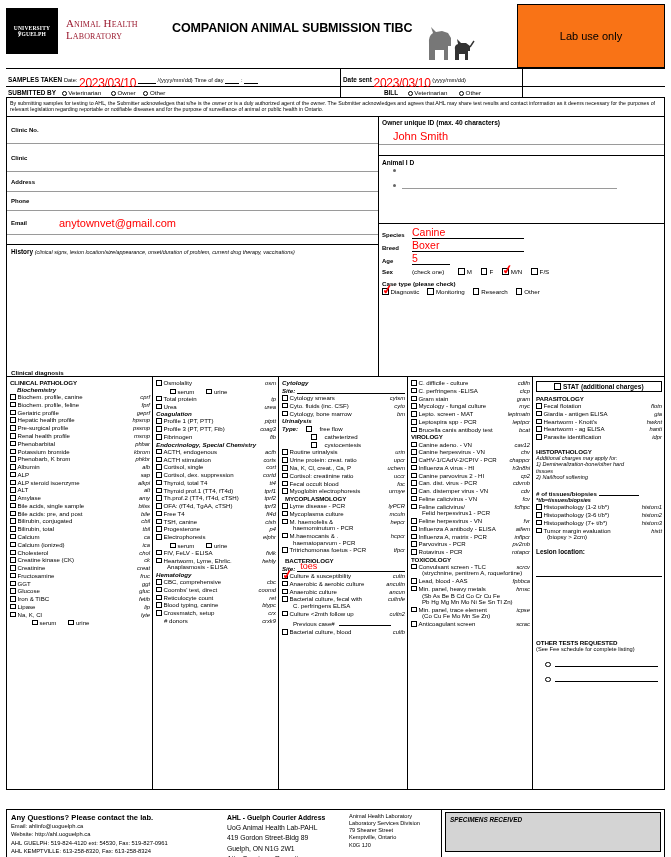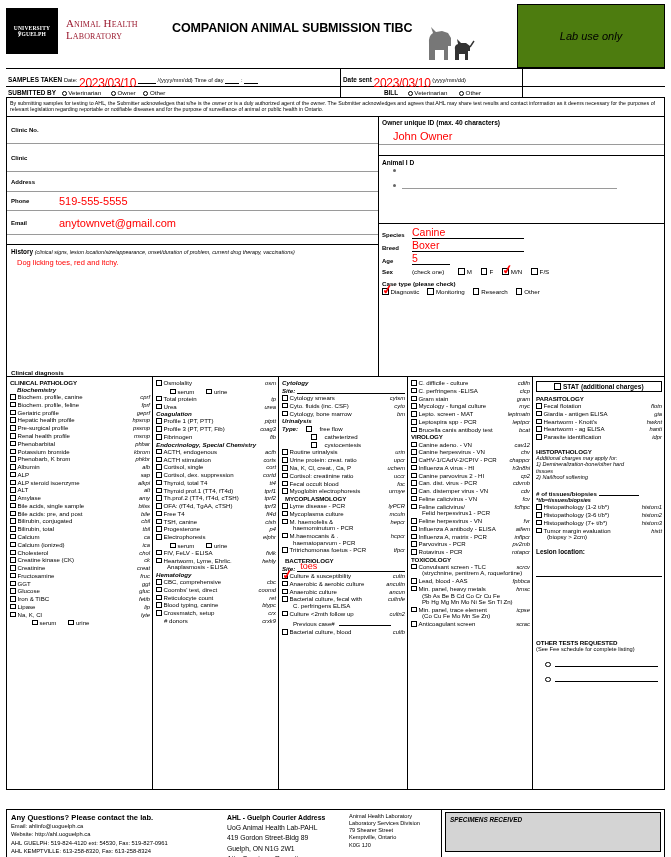--- a/index.html
+++ b/index.html
@@ -29,23 +29,23 @@
     font-family:"Liberation Serif", serif; color:#9b1b30;
     font-size:11px; line-height:1.05; padding-top:14px; width:106px;
     font-variant: small-caps; letter-spacing:0.1px;
   }
   .form-title {
     font-size:12.5px; font-weight:bold; padding-top:17px; letter-spacing:-0.1px;
     white-space:nowrap;
   }
   .pets { width:66px; display:flex; align-items:flex-end; justify-content:center; padding-bottom:4px; }
   .labuse {
-    margin-left:auto; width:148px; background:#4d7c0f; border:1px solid #000;
+    margin-left:auto; width:148px; background:#f97316; border:1px solid #000;
     display:flex; align-items:center; justify-content:center;
-    font-size:11px; height:64px;font-style:italic;
+    font-size:11px; height:64px;
   }
   .header-spacer{flex:1;}
 
   
   .rowline { display:flex; border-top:1.2px solid #000; }
   .samples-left { width:335px; border-right:1.2px solid #000; padding:2px 0 1px 2px; }
   .samples-mid { width:182px; border-right:1.2px solid #000; padding:2px 0 1px 2px; }
   .samples-right { flex:1; }
   .lbl-b { font-weight:bold; font-size:6.4px; }
   .ul { display:inline-block; border-bottom:0.8px solid #000; }
@@ -236,40 +236,38 @@
         <div class="k">Clinic No.</div>
       </div>
       <div class="frow" style="height:28px;">
         <div class="k">Clinic</div>
       </div>
       <div class="frow" style="height:20px;">
         <div class="k">Address</div>
       </div>
       <div class="frow" style="height:19px;">
         <div class="k">Phone</div>
-        <div class="v filled">519-555-5555</div>
       </div>
       <div class="frow" style="height:24px;">
         <div class="k">Email</div>
         <div class="v filled">anytownvet@gmail.com</div>
       </div>
       <div style="height:10px; border-bottom:1.2px solid #000;"></div>
 
       <div class="hist-head">
         <b>History</b>
         <i>(clinical signs, lesion location/size/appearance, onset/duration of problem, current drug therapy, vaccinations)</i>
       </div>
-      <div class="hist-val filled">Dog licking toes, red and itchy.</div>
       <div style="flex:1;"></div>
       <div class="diag-lbl">Clinical diagnosis</div>
     </div>
 
     <div class="ident-right">
       <div class="owner-head">Owner unique ID (max. 40 characters)</div>
-      <div class="owner-val filled">John Owner</div>
+      <div class="owner-val filled">John Smith</div>
       <div class="owner-blank"></div>
 
       <div class="animal-head">Animal I D</div>
       <div class="aid-row">
         <div class="bullet"></div>
       </div>
       <div class="aid-row">
         <div class="bullet"></div>
         <div class="aid-line"></div>
       </div>

